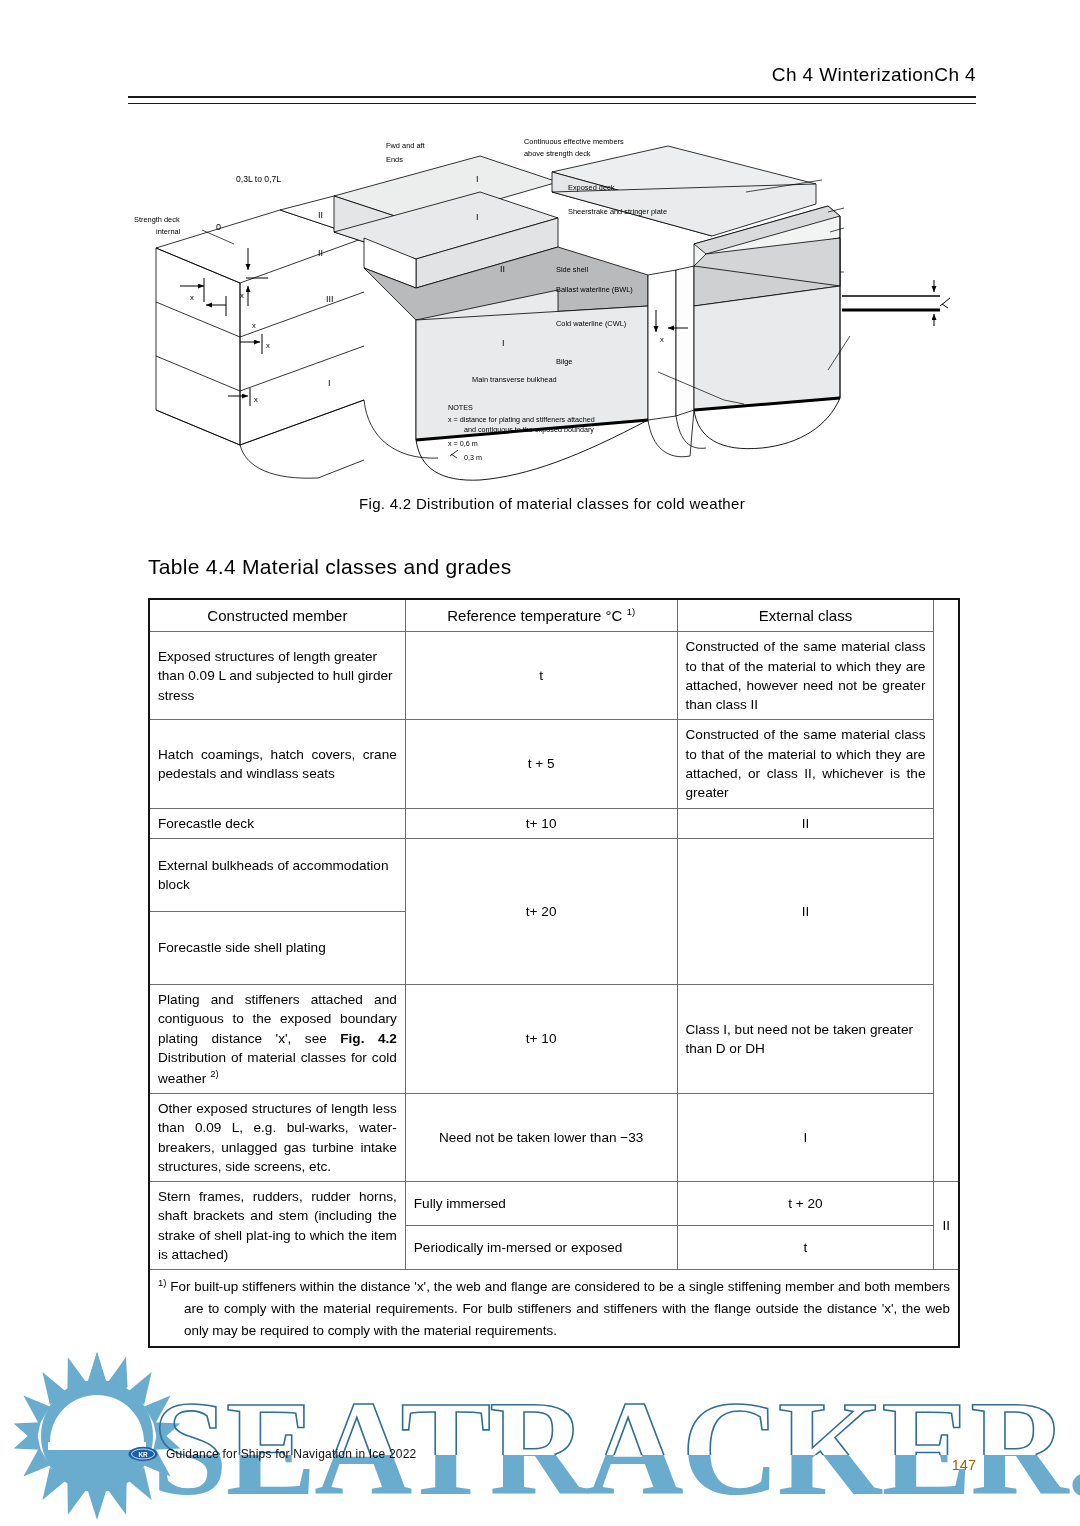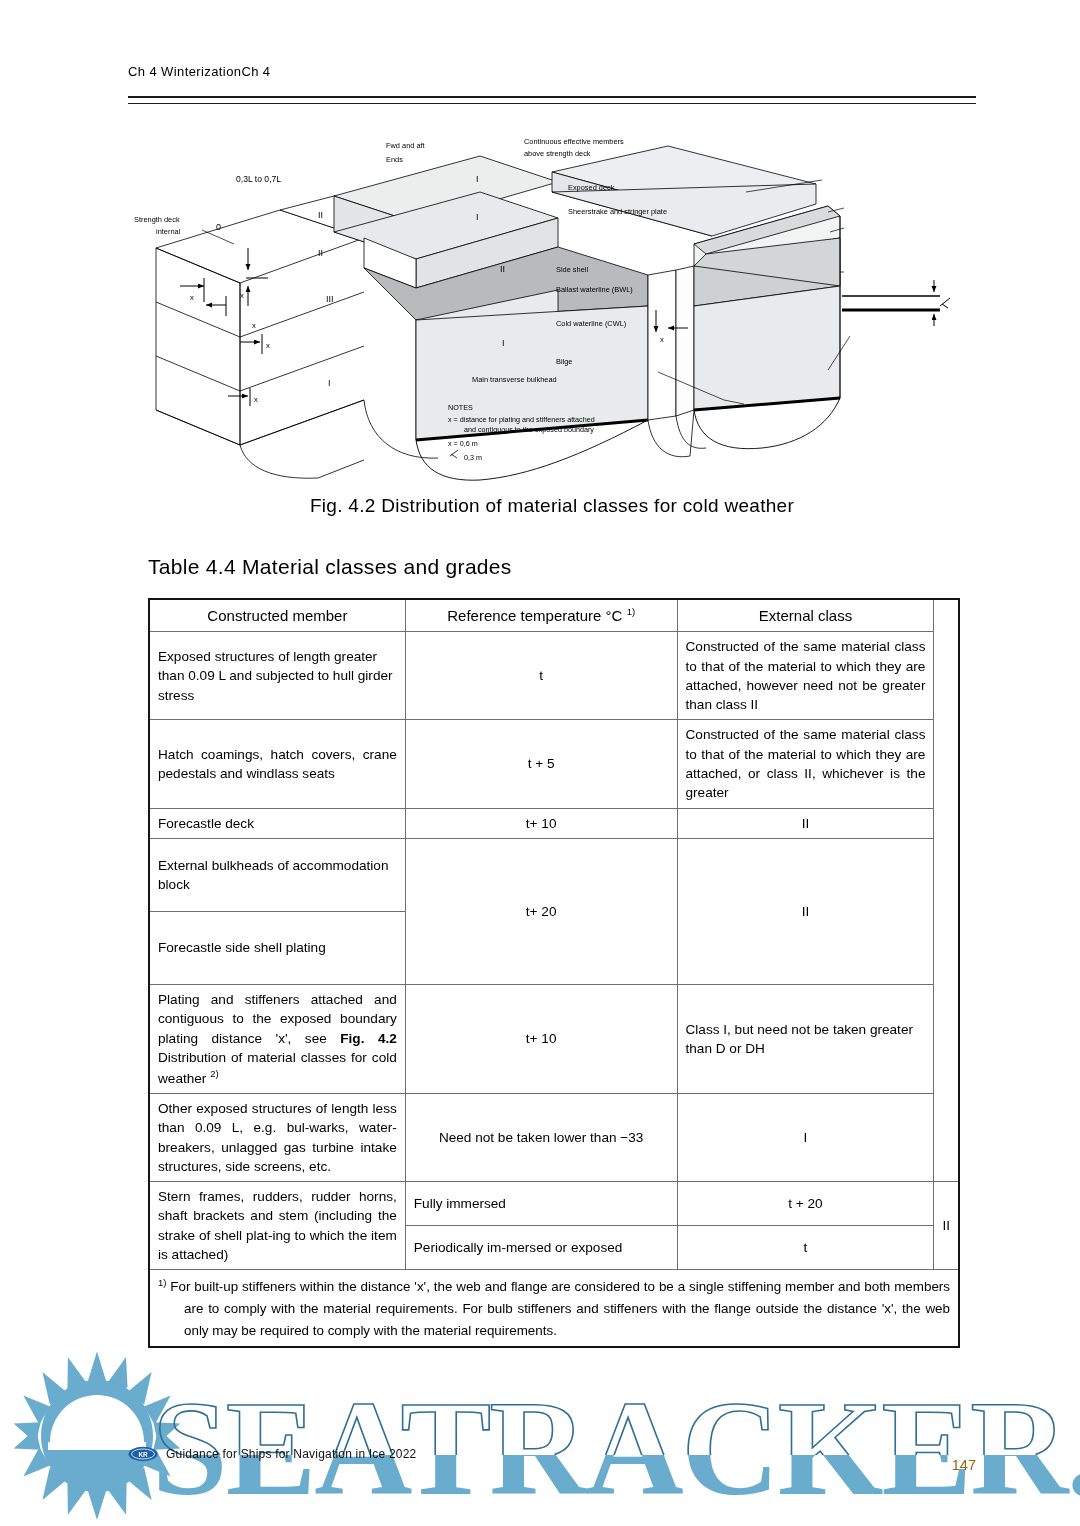--- a/index.html
+++ b/index.html
@@ -9,34 +9,34 @@
     font-family:"Liberation Sans","DejaVu Sans",sans-serif;
     color:#000;
   }
 
   
   .page{position:absolute;inset:0;}
 
   
   .hdr{
     position:absolute;left:128px;top:64px;width:848px;
-    display:flex;justify-content:flex-start;align-items:baseline;
-    font-size:13px;letter-spacing:.4px;
+    display:flex;justify-content:flex-end;align-items:baseline;
+    font-size:19px;letter-spacing:.4px;
   }
   .hdr-rule{
     position:absolute;left:128px;top:96px;width:848px;height:5px;
     border-top:2px solid #1a1a1a;border-bottom:1px solid #1a1a1a;
   }
 
   
   .figwrap{position:absolute;left:128px;top:120px;width:848px;height:370px;}
   .figsvg{display:block;width:848px;height:370px;}
   .figcap{
     position:absolute;left:128px;top:495px;width:848px;text-align:center;
-    font-size:19px;letter-spacing:.3px;
+    font-size:15px;letter-spacing:.3px;
   }
 
   
   .tbltitle{
     position:absolute;left:148px;top:555px;font-size:21px;letter-spacing:.3px;
   }
 
   
   .tblwrap{position:absolute;left:148px;top:598px;width:812px;}
   table.mt{

